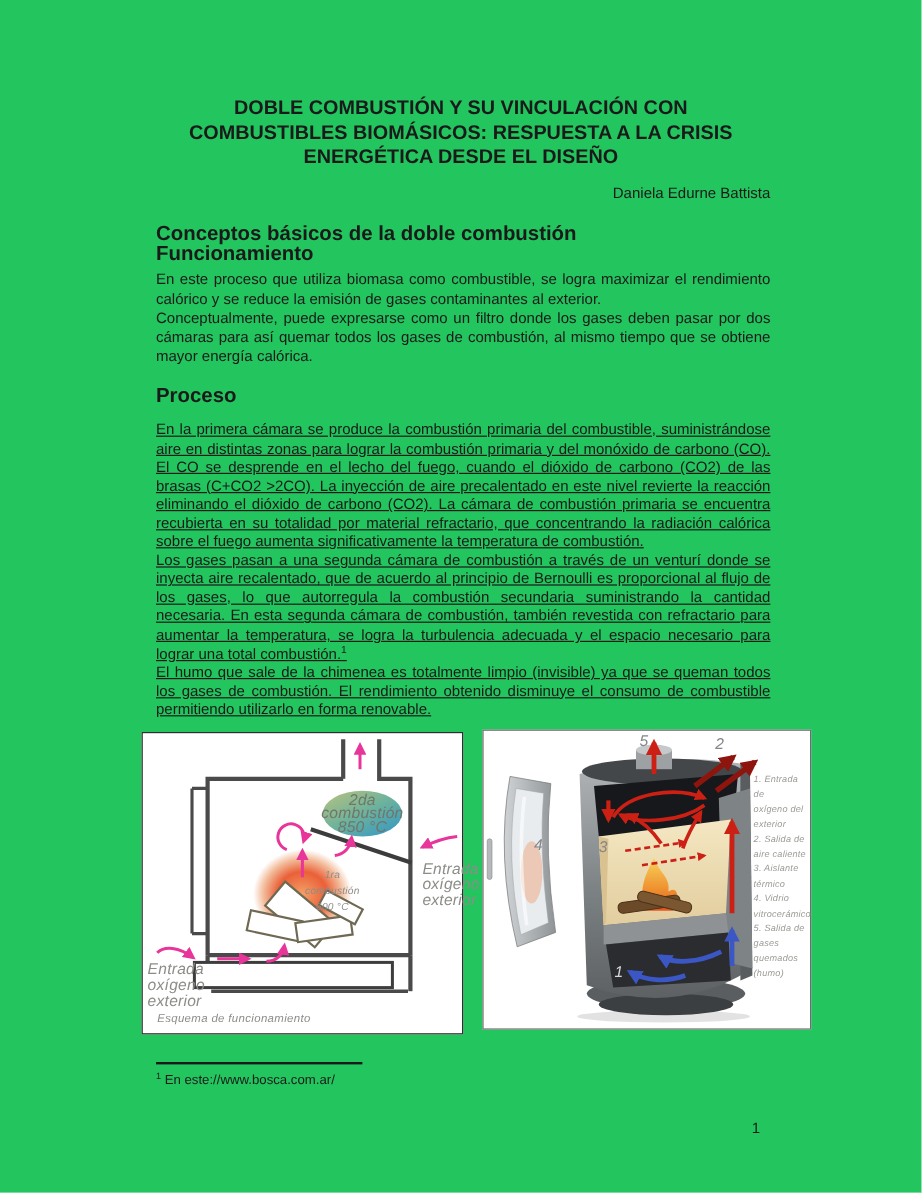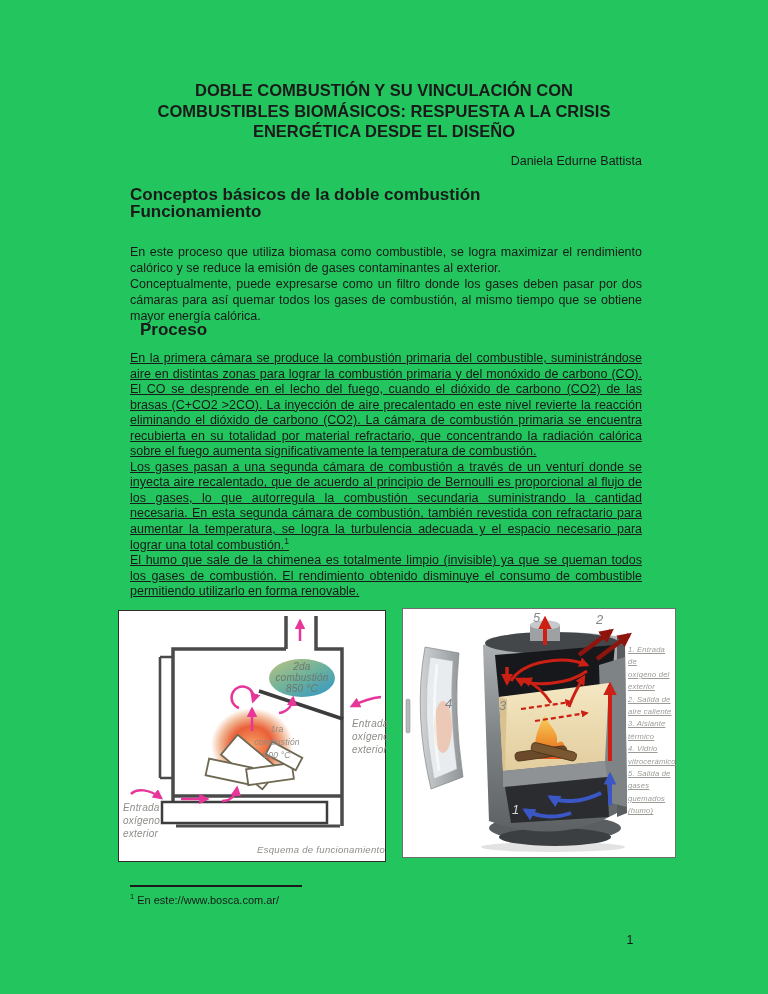--- a/index.html
+++ b/index.html
@@ -5,40 +5,40 @@
   html,body{margin:0;padding:0;background:#fff;}
   .page{position:relative;width:768px;height:994px;background:#22c55e;overflow:hidden;
         font-family:"Liberation Sans",sans-serif;color:#1a1a1a;}
   .abs{position:absolute;}
   .title{left:116px;top:80px;width:536px;text-align:center;font-weight:bold;
          font-size:16.5px;line-height:20.5px;white-space:pre-line;}
   .author{left:130px;top:154px;width:512px;text-align:right;font-size:12.5px;}
   .h-bold{font-weight:bold;font-size:17px;line-height:16.5px;}
   .headings{left:130px;top:187px;width:512px;}
   .para{font-size:12.5px;text-align:justify;white-space:pre-line;width:512px;left:130px;}
-  .p1{top:245px;line-height:15.9px;}
-  .h-proceso{left:140px;top:322px;}
+  .p1{top:226px;line-height:15.9px;}
+  .h-proceso{left:130px;top:322px;}
   .p2{top:351px;line-height:15.55px;text-decoration:underline;}
   sup.fnref{font-size:8.5px;vertical-align:super;line-height:0;}
   .fig{position:absolute;background:#fff;}
   .fig1{left:118px;top:610px;width:266px;height:250px;border:1.5px solid #2e2e2e;}
   .fig2{left:402px;top:608px;width:272px;height:248px;border:1px solid #6e6e6e;}
   .fig svg{position:absolute;left:0;top:0;}
-  .dlabel{position:absolute;font-style:italic;color:#8d8d88;font-size:10px;
+  .dlabel{position:absolute;font-style:italic;color:#8d8d88;font-size:13px;
           white-space:pre-line;letter-spacing:.2px;}
   .lb-2da{left:148px;top:50px;width:70px;text-align:center;line-height:11px;color:#70766a;}
   .lb-1ra{left:120px;top:112px;width:76px;text-align:center;line-height:13.2px;font-size:8.5px;}
   .lb-ent-r{left:233px;top:107px;width:34px;line-height:12.8px;}
   .lb-ent-l{left:4px;top:191px;width:36px;line-height:12.8px;}
-  .caption1{left:0;top:233px;width:100%;text-align:right;font-size:9.5px;letter-spacing:.3px;}
+  .caption1{left:12px;top:233px;width:100%;text-align:left;font-size:9.5px;letter-spacing:.3px;}
   .num{position:absolute;font-style:italic;color:#85868a;font-size:13px;}
   .n5{left:130px;top:1px;}  .n2{left:193px;top:3px;}
   .n4{left:42px;top:87px;}  .n3{left:96px;top:89px;}
   .n1{left:109px;top:193px;color:#d8d8d6;}
-  .legend2{left:225px;top:35px;width:46px;font-size:7.6px;line-height:12.4px;color:#9b9b96;text-decoration:underline;}
+  .legend2{left:225px;top:35px;width:46px;font-size:7.6px;line-height:12.4px;color:#9b9b96;}
   .footrule{left:130px;top:885px;width:172px;height:1.5px;background:#1a1a1a;}
   .footnote{left:130px;top:892px;font-size:11px;}
   .footnote sup{font-size:7.5px;vertical-align:super;}
   .pagenum{left:610px;top:933px;width:40px;text-align:center;font-size:12.5px;}
 </style>
 </head>
 <body>
 
 <div class="page">
 

